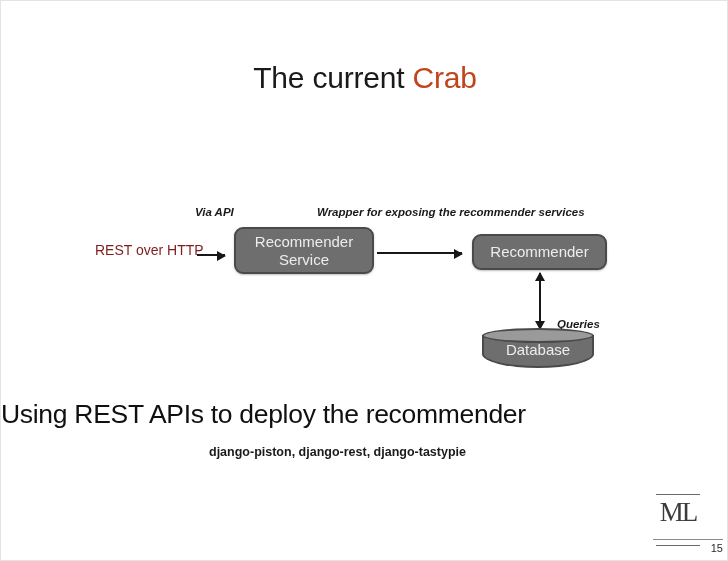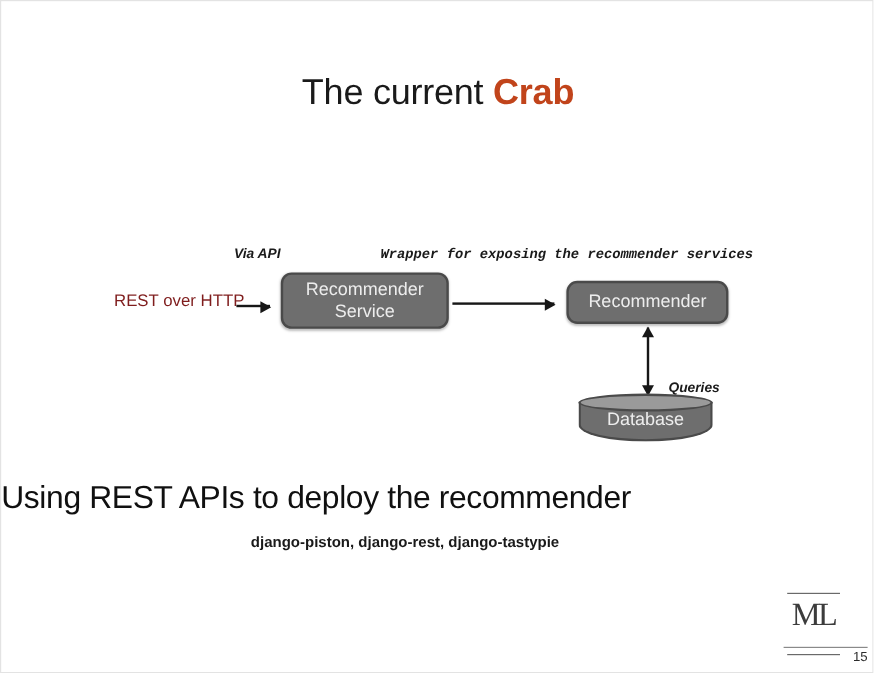--- a/index.html
+++ b/index.html
@@ -27,21 +27,21 @@
     top: 40px;
     width: 728px;
     text-align: center;
     font-size: 30px;
     font-weight: 400;
     color: #1a1a1a;
     letter-spacing: -0.2px;
     white-space: nowrap;
   }
   #title .accent {
-    font-weight: 700;
+    font-weight: 400;
     color: #c1441b;
     margin-top: 32px;
   }
 
   
   #diagram {
     position: absolute;
     left: 0;
     top: 196px;
     width: 728px;
@@ -124,21 +124,21 @@
   
   .dlabel {
     position: absolute;
     font-size: 11.5px;
     font-style: italic;
     font-weight: 600;
     color: #1a1a1a;
     white-space: nowrap;
   }
   #lbl-via-api   { left: 194px; top: 9px; }
-  #lbl-wrapper   { left: 316px; top: 9px; font-weight: 600; font-family: Liberation Mono, monospace; }
+  #lbl-wrapper   { left: 316px; top: 9px; font-weight: 600; }
   #lbl-queries   { left: 556px; top: 93px; margin-top: 28px; }
 
   #lbl-rest {
     position: absolute;
     left: 94px;
     top: 45px;
     font-size: 14px;
     font-weight: 400;
     color: #7f1d1d;
     white-space: nowrap;

